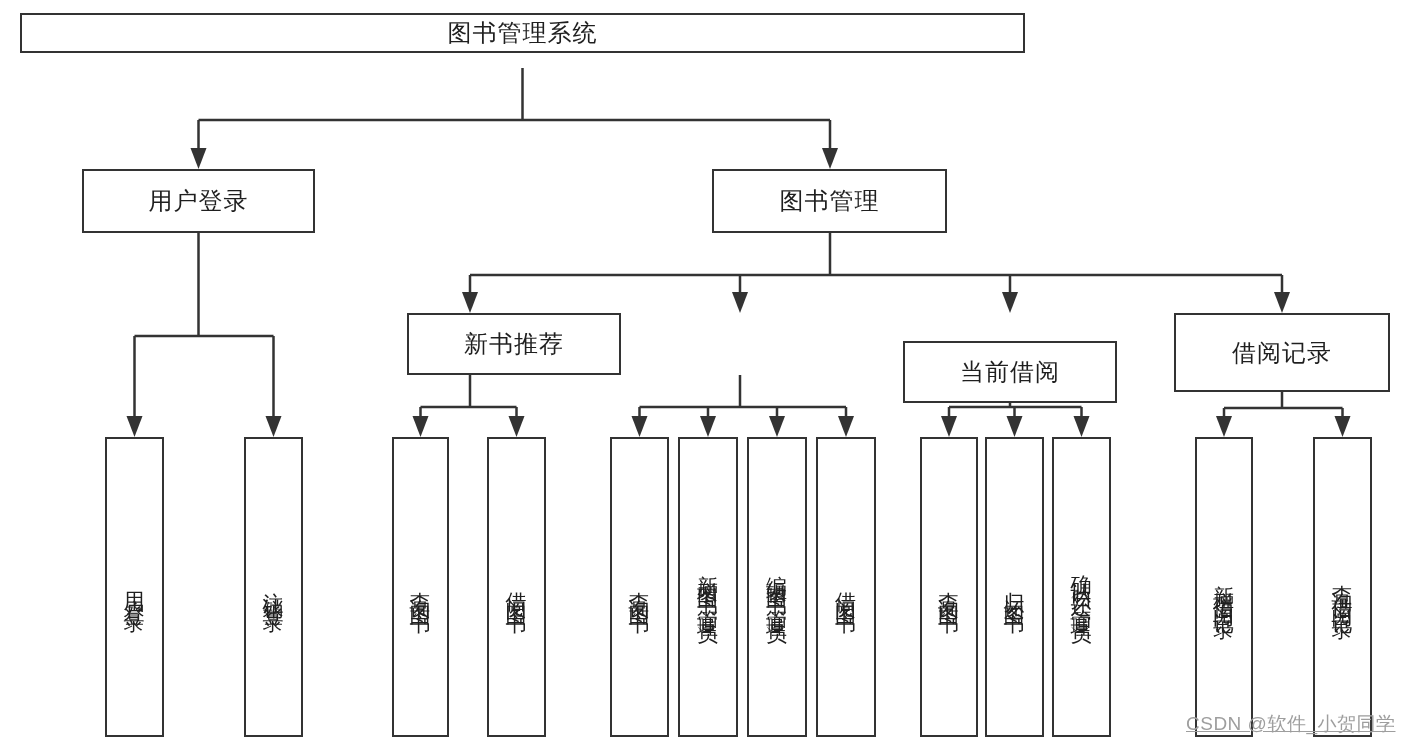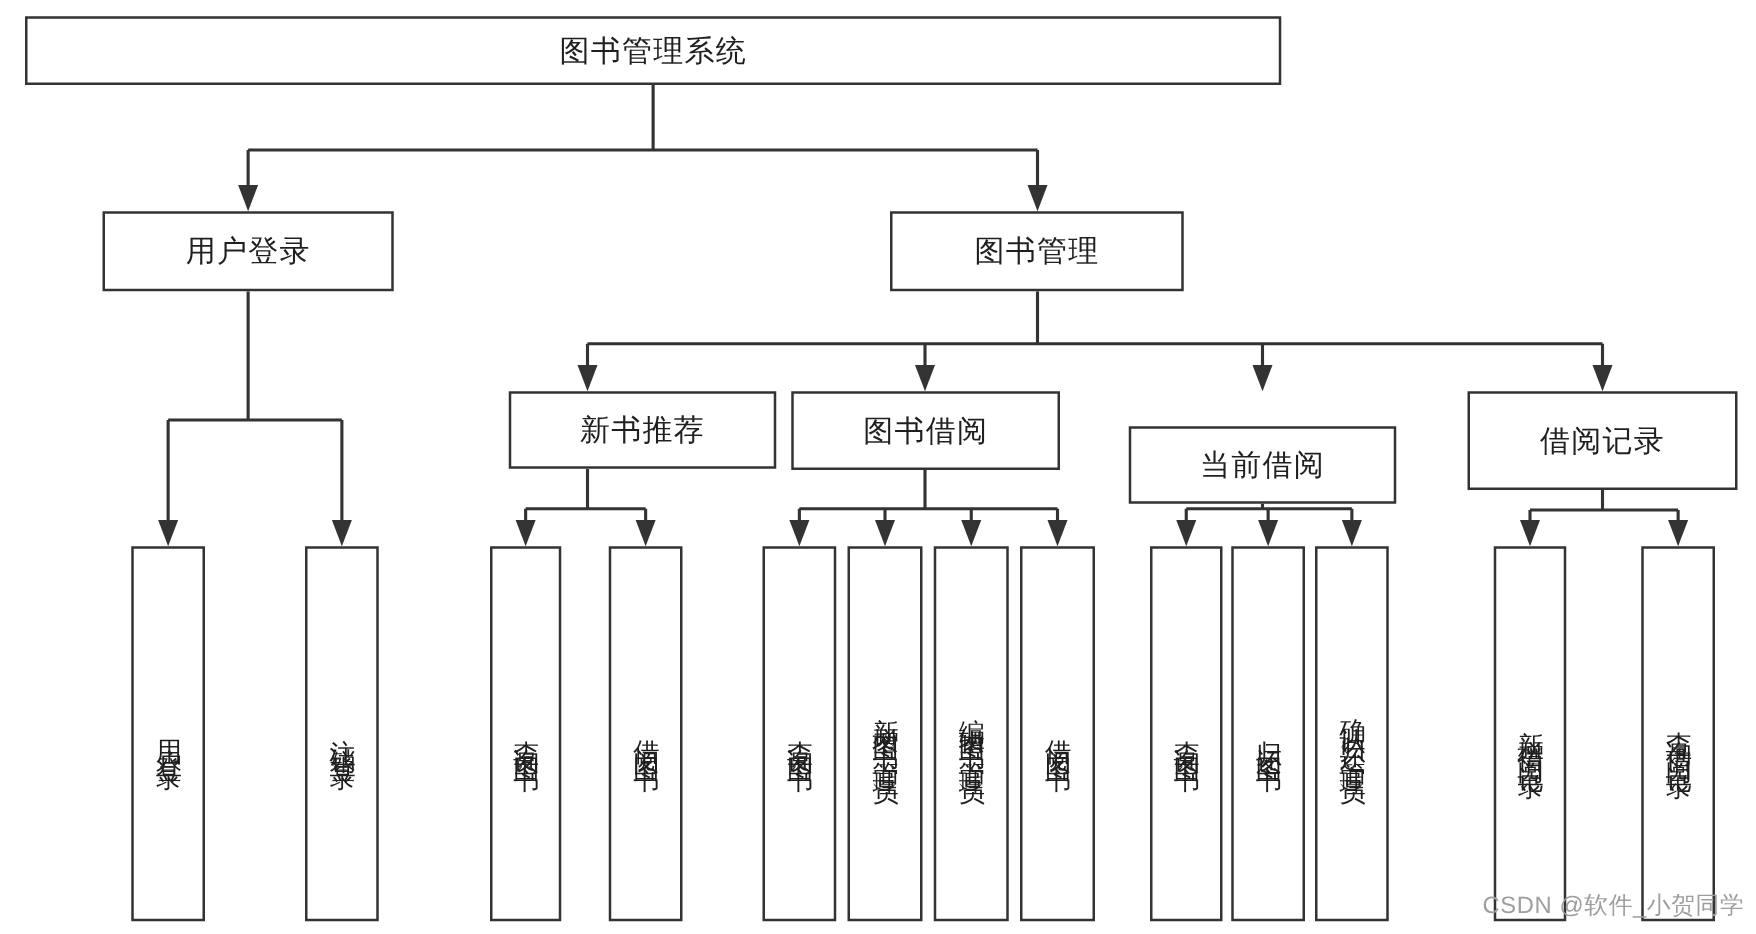--- a/index.html
+++ b/index.html
@@ -48,20 +48,21 @@
     padding-top: 4px;
   }
   .watermark {
     position: absolute;
     left: 1186px;
     top: 711px;
     font-size: 19px;
     letter-spacing: 0.5px;
     color: #9e9e9e;
     white-space: nowrap;
+    text-decoration: underline;
   }
 </style>
 </head>
 <body>
 
 <div class="stage">
 
   <svg class="connectors" viewBox="0 0 1405 747" xmlns="http://www.w3.org/2000/svg" fill="none" stroke="#333333" stroke-width="2.5">
 
     <path d="M522.5 68 V120 M198.5 120 H830 M198.5 120 V150 M830 120 V150"></path>
@@ -91,27 +92,26 @@
     <path d="M1010 375 V407 M949 407 H1081.5 M949 407 V418 M1014.5 407 V418 M1081.5 407 V418"></path>
     <polygon fill="#333333" stroke="none" points="941,416 957,416 949,437"></polygon>
     <polygon fill="#333333" stroke="none" points="1006.5,416 1022.5,416 1014.5,437"></polygon>
     <polygon fill="#333333" stroke="none" points="1073.5,416 1089.5,416 1081.5,437"></polygon>
 
     <path d="M1282 375 V408 M1224 408 H1342.5 M1224 408 V418 M1342.5 408 V418"></path>
     <polygon fill="#333333" stroke="none" points="1216,416 1232,416 1224,437"></polygon>
     <polygon fill="#333333" stroke="none" points="1334.5,416 1350.5,416 1342.5,437"></polygon>
   </svg>
 
-  <div class="node hbox" style="left:20px; top:13px; width:1005px; height:55px;">图书管理系统</div>
+  <div class="node hbox" style="left:20px; top:13px; width:1005px; height:40px;">图书管理系统</div>
 
   <div class="node hbox" style="left:82px; top:169px; width:233px; height:64px;">用户登录</div>
   <div class="node hbox" style="left:712px; top:169px; width:235px; height:64px;">图书管理</div>
 
   <div class="node hbox" style="left:363px; top:313px; width:214px; height:62px;margin-left:44px;">新书推荐</div>
-  <div class="node hbox" style="left:633px; top:313px; width:215px; height:63px;">图书借阅</div>
   <div class="node hbox" style="left:903px; top:313px; width:214px; height:62px;margin-top:28px;">当前借阅</div>
   <div class="node hbox" style="left:1174px; top:313px; width:216px; height:79px;">借阅记录</div>
 
   <div class="node vbox" style="left:105px; width:59px;">用户登录</div>
   <div class="node vbox" style="left:244px; width:59px;">注销登录</div>
 
   <div class="node vbox" style="left:392px; width:57px;">查询图书</div>
   <div class="node vbox" style="left:487px; width:59px;">借阅图书</div>
 
   <div class="node vbox" style="left:610px; width:59px;">查询图书</div>

